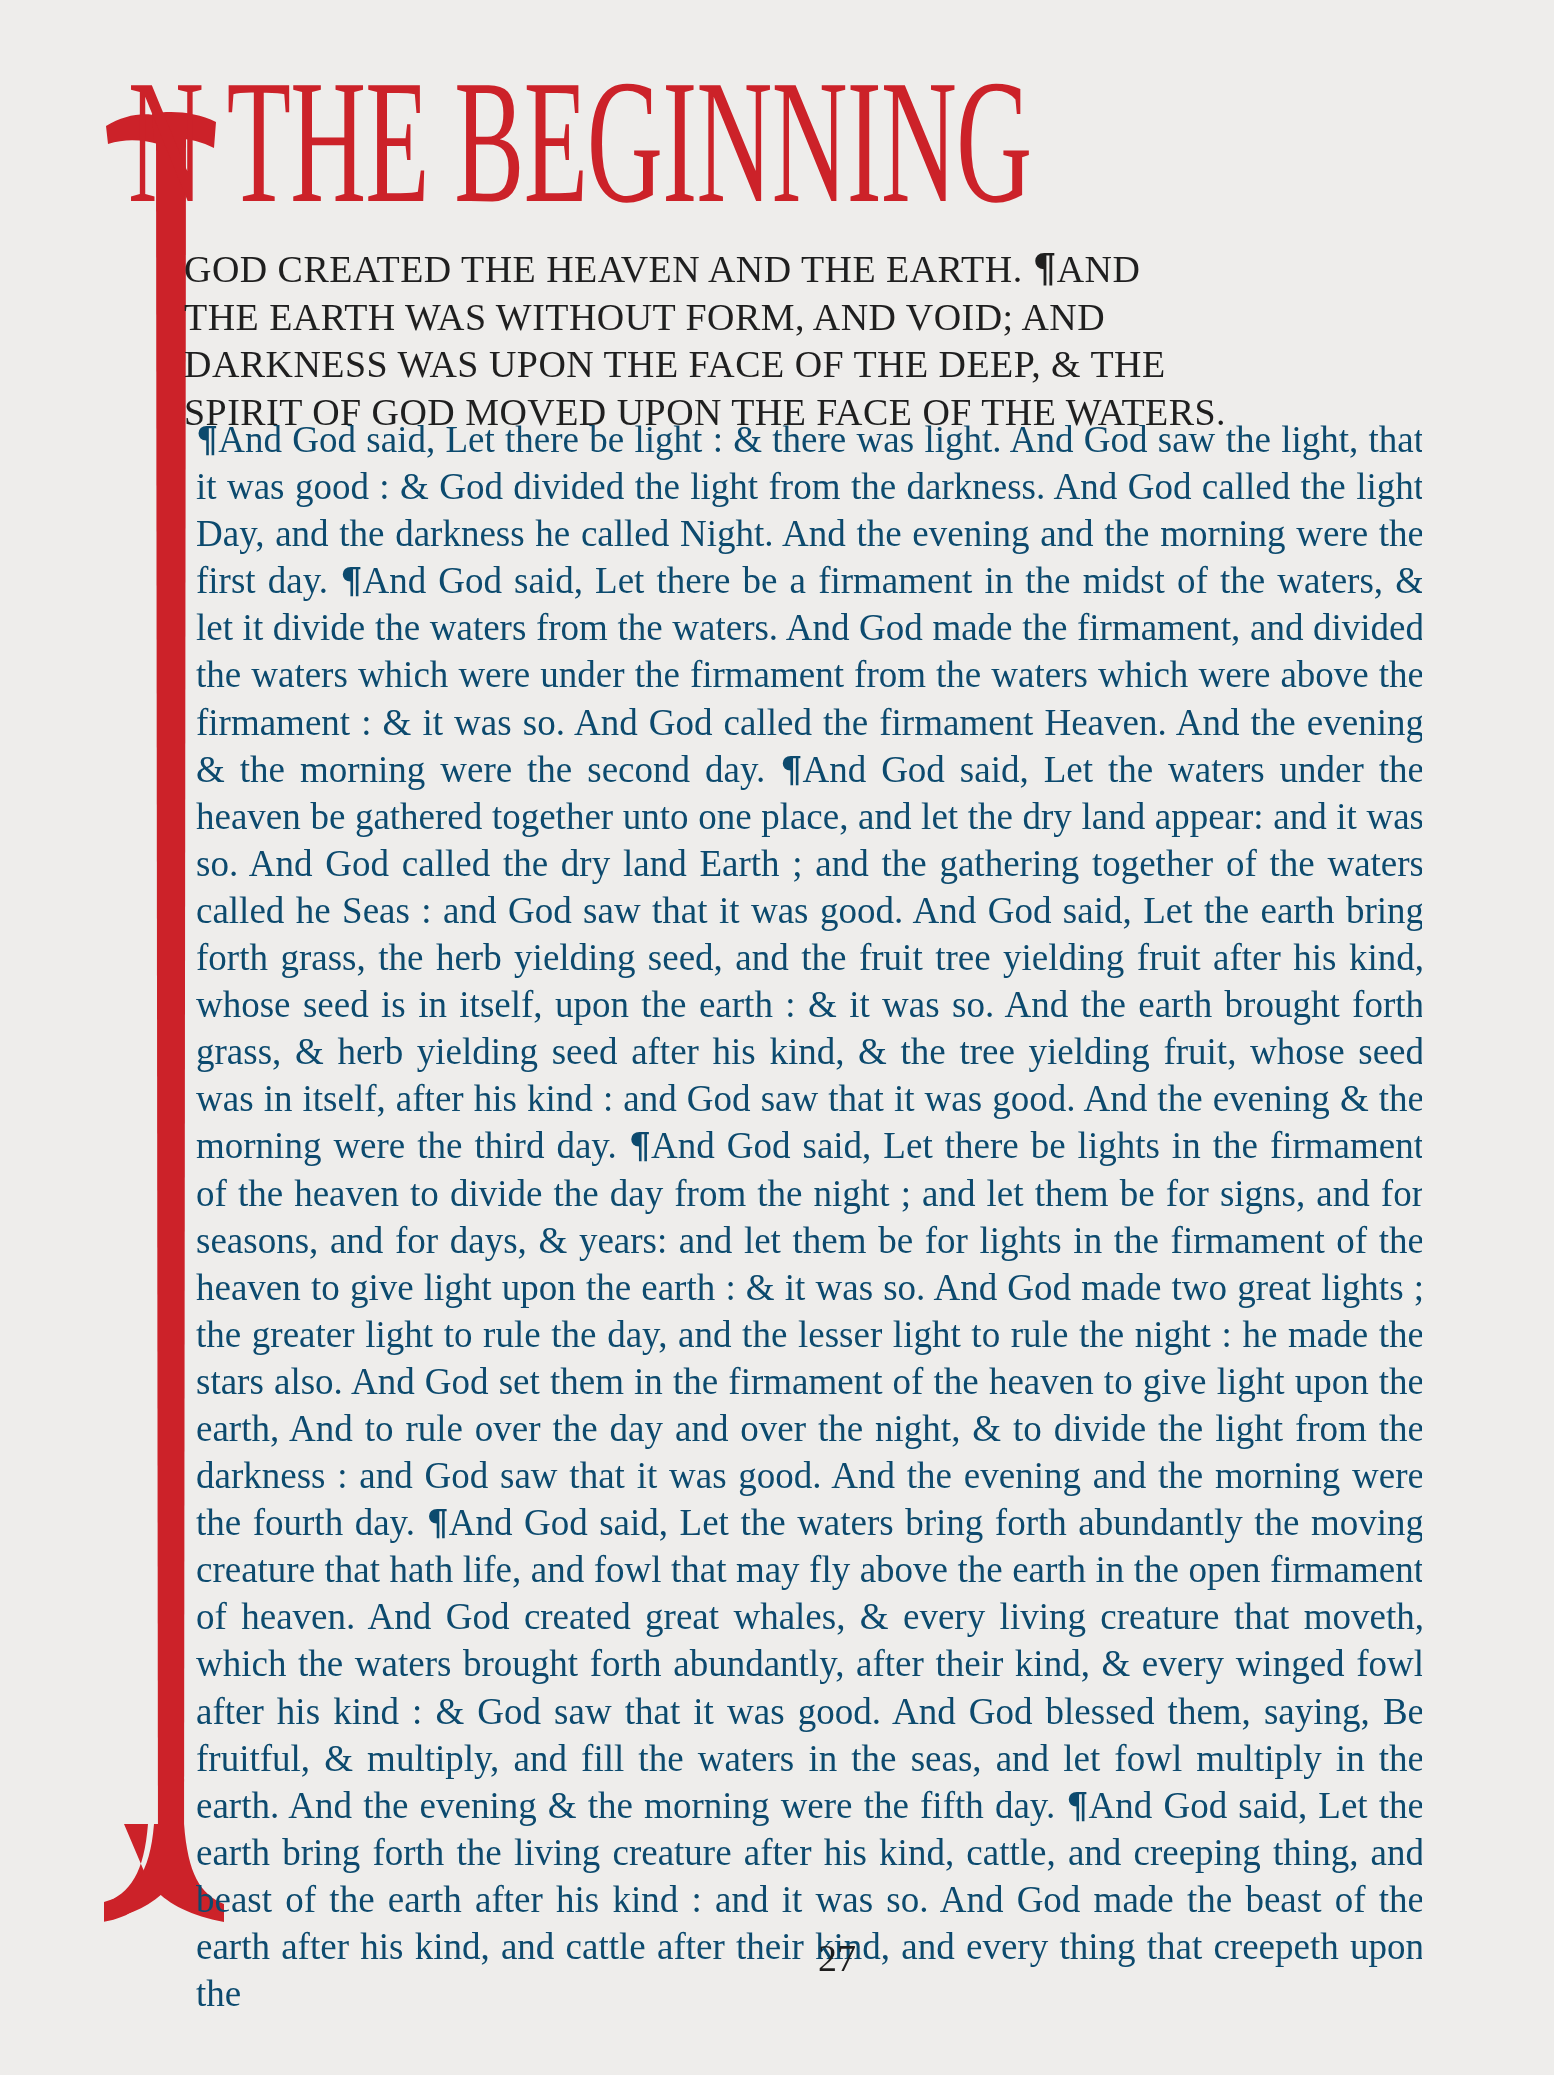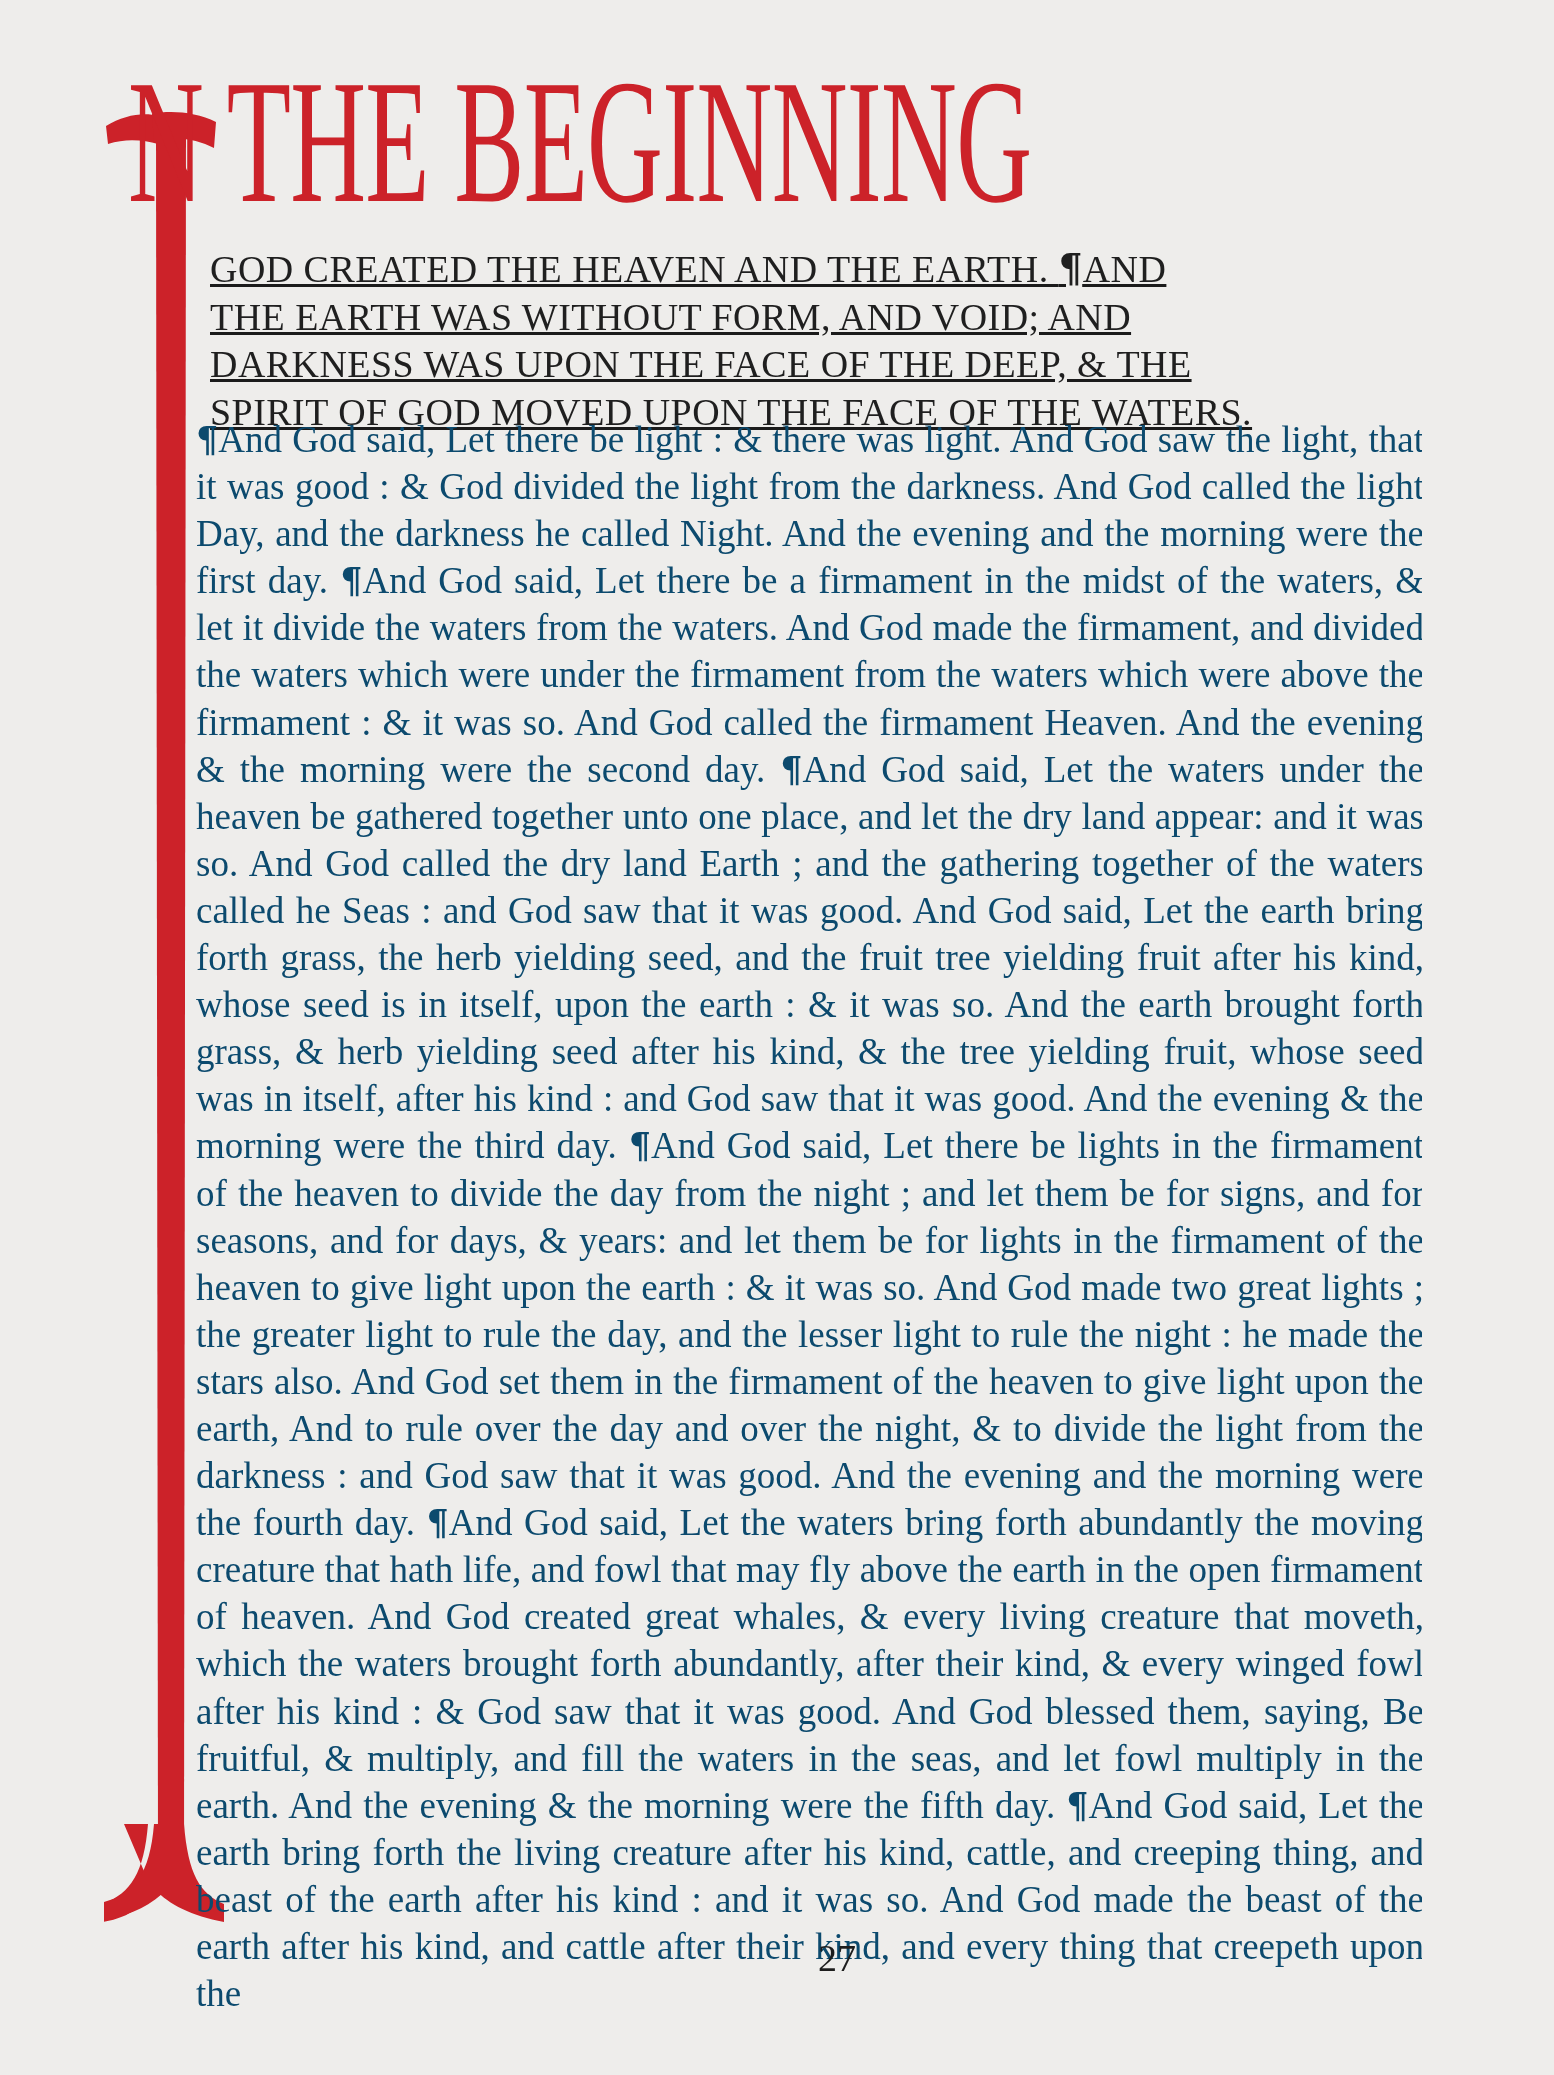--- a/index.html
+++ b/index.html
@@ -43,24 +43,23 @@
     letter-spacing: -1px;
     white-space: nowrap;
     transform: scaleX(0.70) scaleY(1.18);
     transform-origin: left top;
     text-rendering: geometricPrecision;
   }
 
   
   #caps-block {
     position: absolute;
-    left: 210px;
+    left: 184px;
     top: 245px;
     width: 1228px;
-    text-decoration: underline;
   }
   .caps-line {
     font-family: "Liberation Serif", serif;
     font-size: 38.5px;
     line-height: 47.5px;
     letter-spacing: 0.5px;
     white-space: nowrap;
     color: #1f1f1f;
     transform: scaleX(0.985);
     transform-origin: left center;

